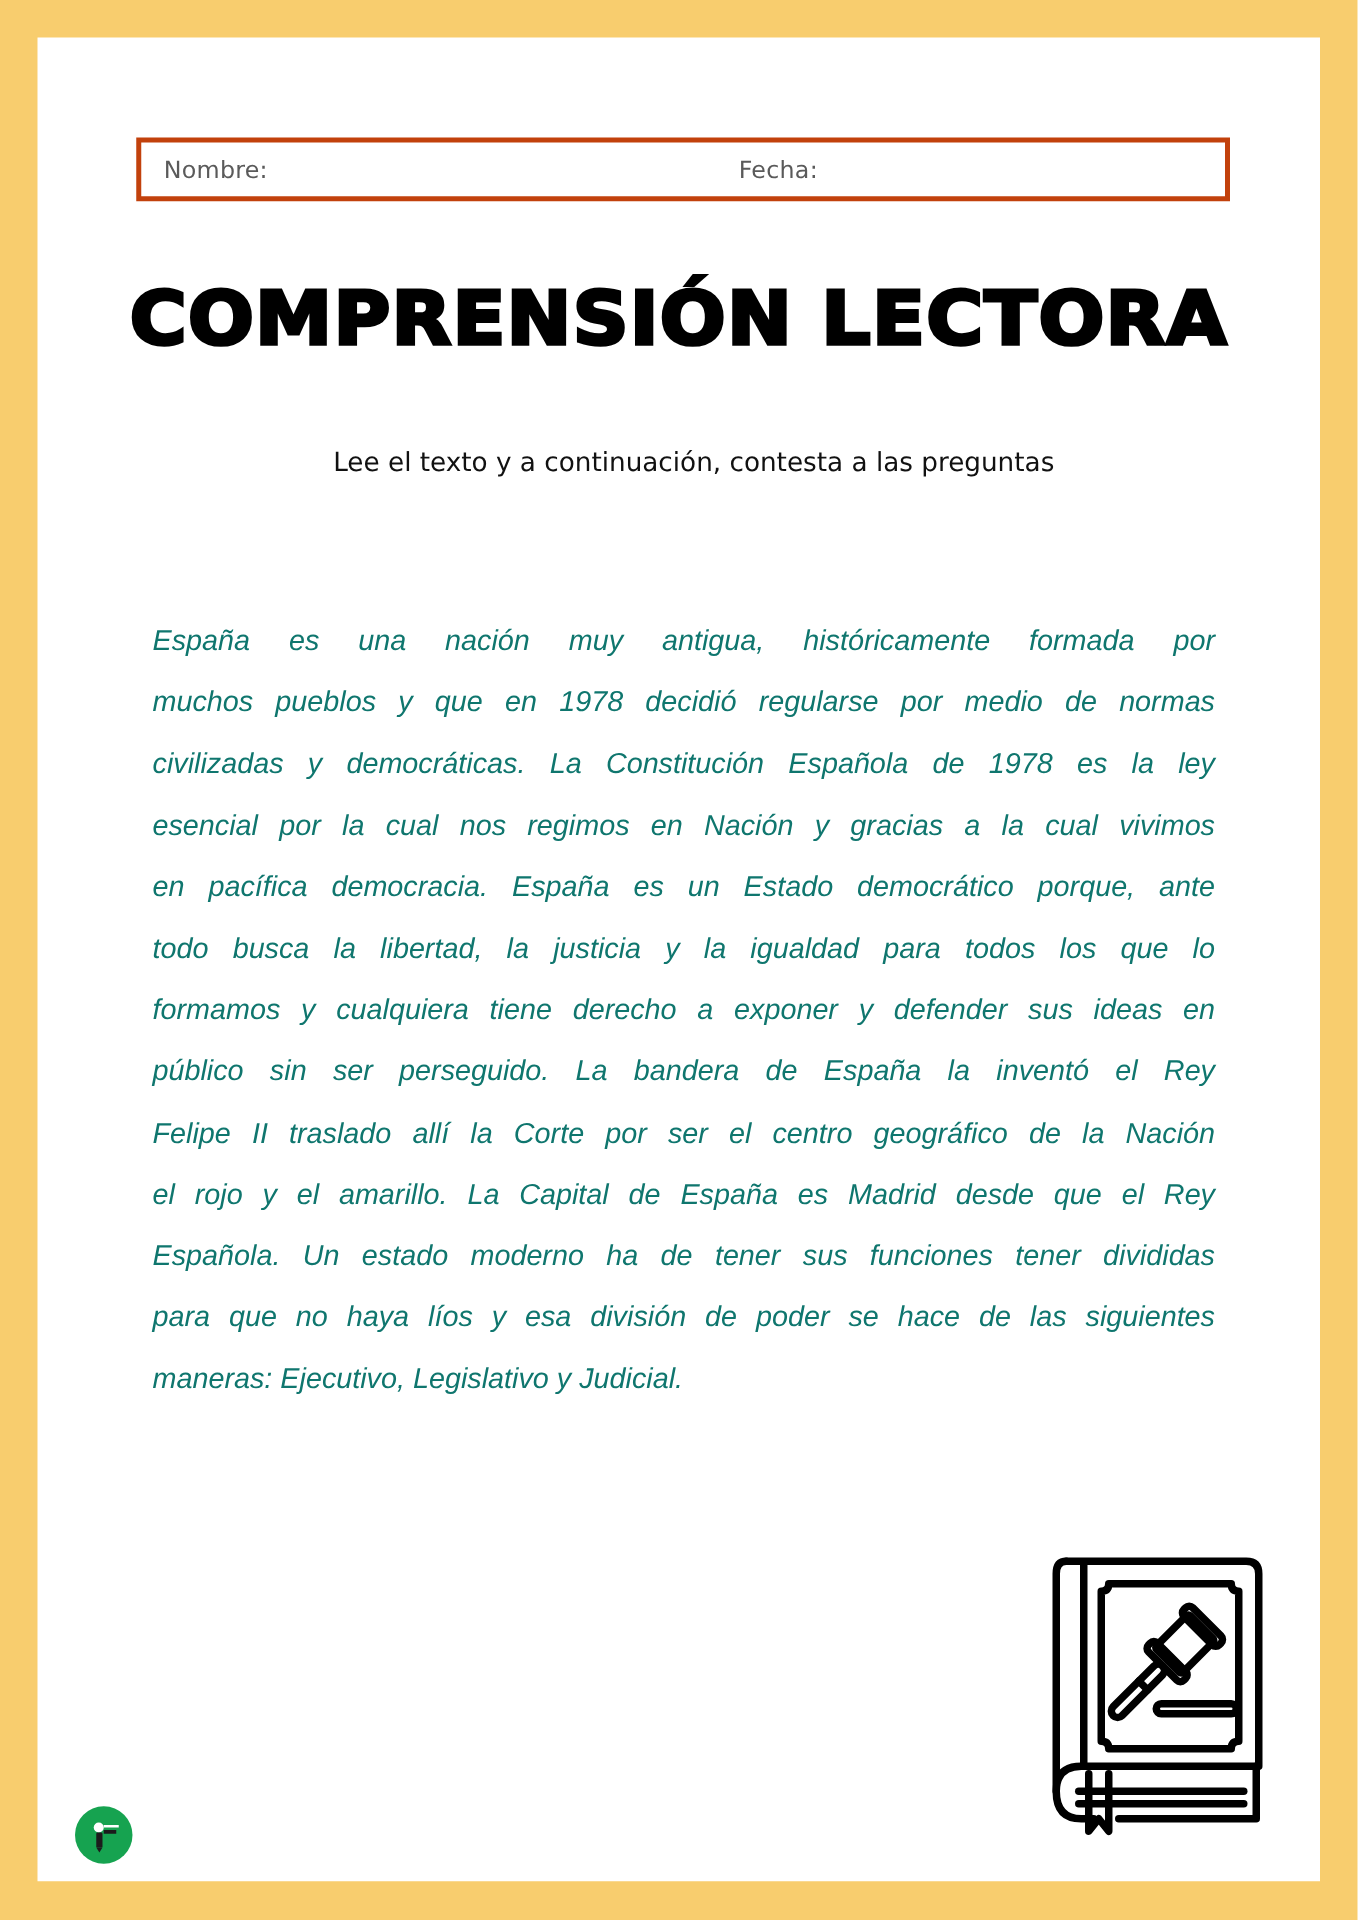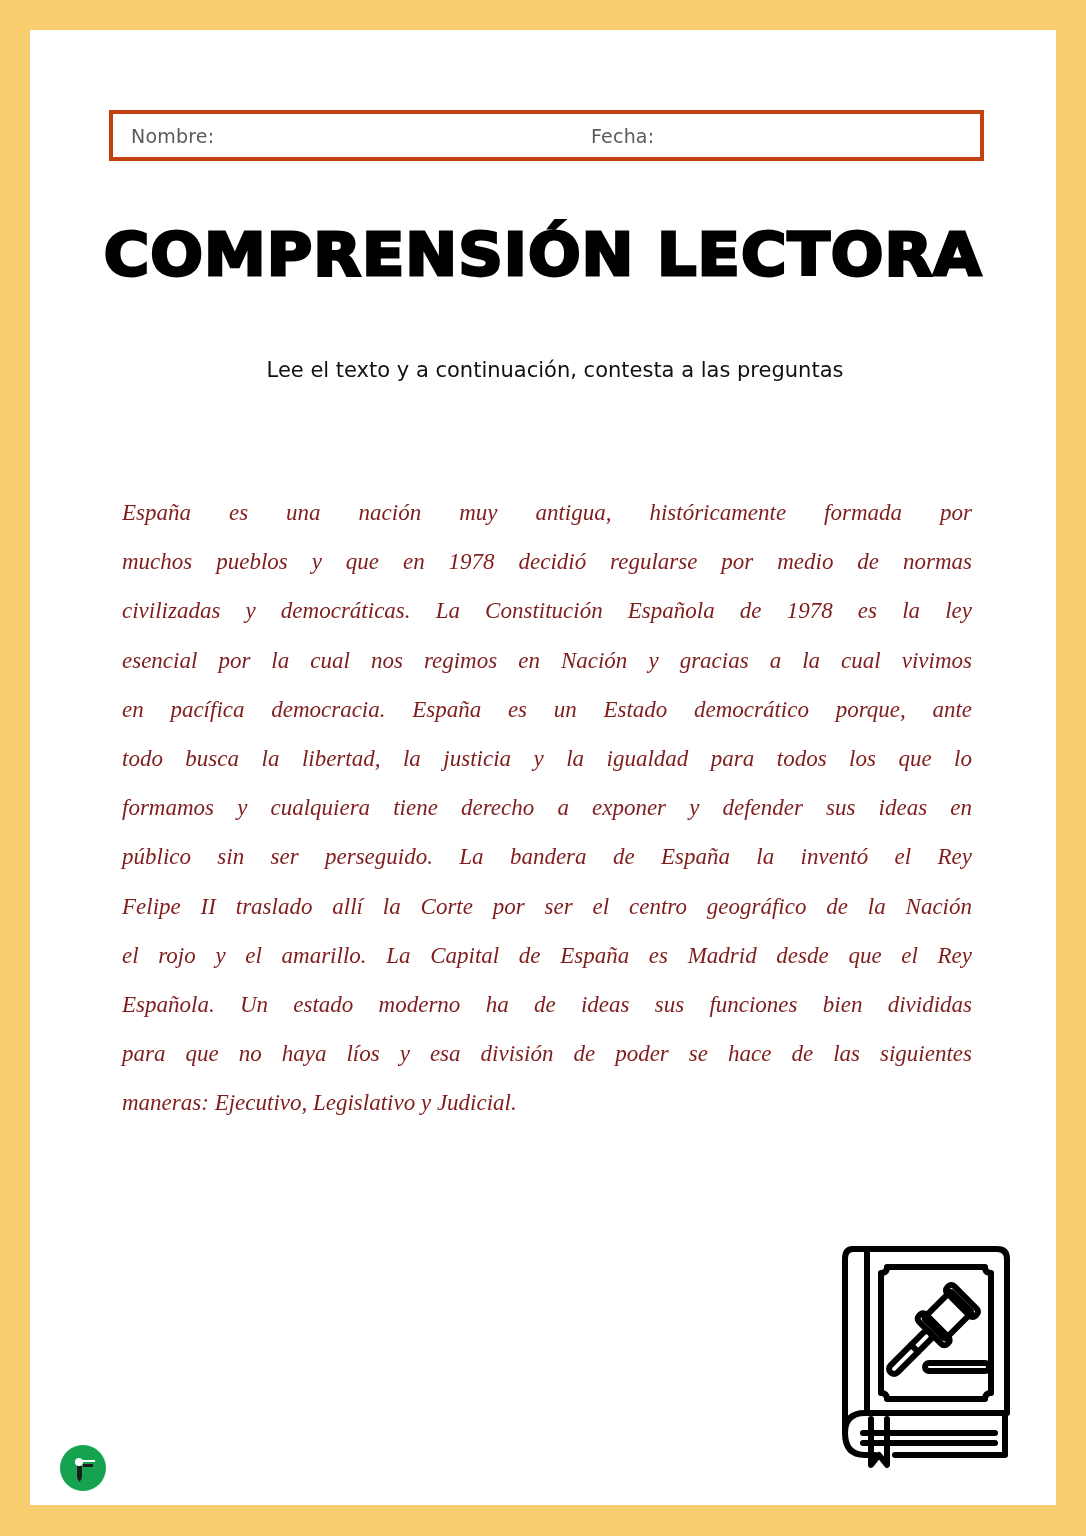--- a/index.html
+++ b/index.html
@@ -60,24 +60,24 @@
     .reading {
       position: absolute;
       left: 92px;
       top: 458px;
       width: 850px;
     }
     .reading .line {
       display: block;
       height: 49.2px;
       line-height: 49.2px;
-      font-family: Liberation Serif, serif;
+      font-family: Liberation Sans, sans-serif;
       font-style: italic;
       font-size: 23px;
-      color: #7f1d1d;
+      color: #0f766e;
       text-align: justify;
       text-align-last: justify;
       white-space: nowrap;
     }
     .reading .line.last {
       text-align-last: left;
     }
     .law-book-icon {
       position: absolute;
       left: 805px; top: 1213px;
@@ -110,21 +110,21 @@
     <span class="line">España es una nación muy antigua, históricamente formada por</span>
     <span class="line">muchos pueblos y que en 1978 decidió regularse por medio de normas</span>
     <span class="line">civilizadas y democráticas. La Constitución Española de 1978 es la ley</span>
     <span class="line">esencial por la cual nos regimos en Nación y gracias a la cual vivimos</span>
     <span class="line">en pacífica democracia. España es un Estado democrático porque, ante</span>
     <span class="line">todo busca la libertad, la justicia y la igualdad para todos los que lo</span>
     <span class="line">formamos y cualquiera tiene derecho a exponer y defender sus ideas en</span>
     <span class="line">público sin ser perseguido. La bandera de España la inventó el Rey</span>
     <span class="line">Felipe II traslado allí la Corte por ser el centro geográfico de la Nación</span>
     <span class="line">el rojo y el amarillo. La Capital de España es Madrid desde que el Rey</span>
-    <span class="line">Española. Un estado moderno ha de ideas sus funciones bien divididas</span>
+    <span class="line">Española. Un estado moderno ha de tener sus funciones tener divididas</span>
     <span class="line">para que no haya líos y esa división de poder se hace de las siguientes</span>
     <span class="line last">maneras: Ejecutivo, Legislativo y Judicial.</span>
   </div>
 
   <div class="law-book-icon">
     <svg width="180" height="228" viewBox="0 0 180 228" fill="none" stroke="#000" stroke-width="6" stroke-linejoin="round" stroke-linecap="round">
 
       <path d="M18 6 H162 Q172 6 172 16 V170 H30 Q10 170 10 190 Q10 212 30 212 H40"></path>
       <path d="M18 6 Q10 6 10 16 V190"></path>
 

